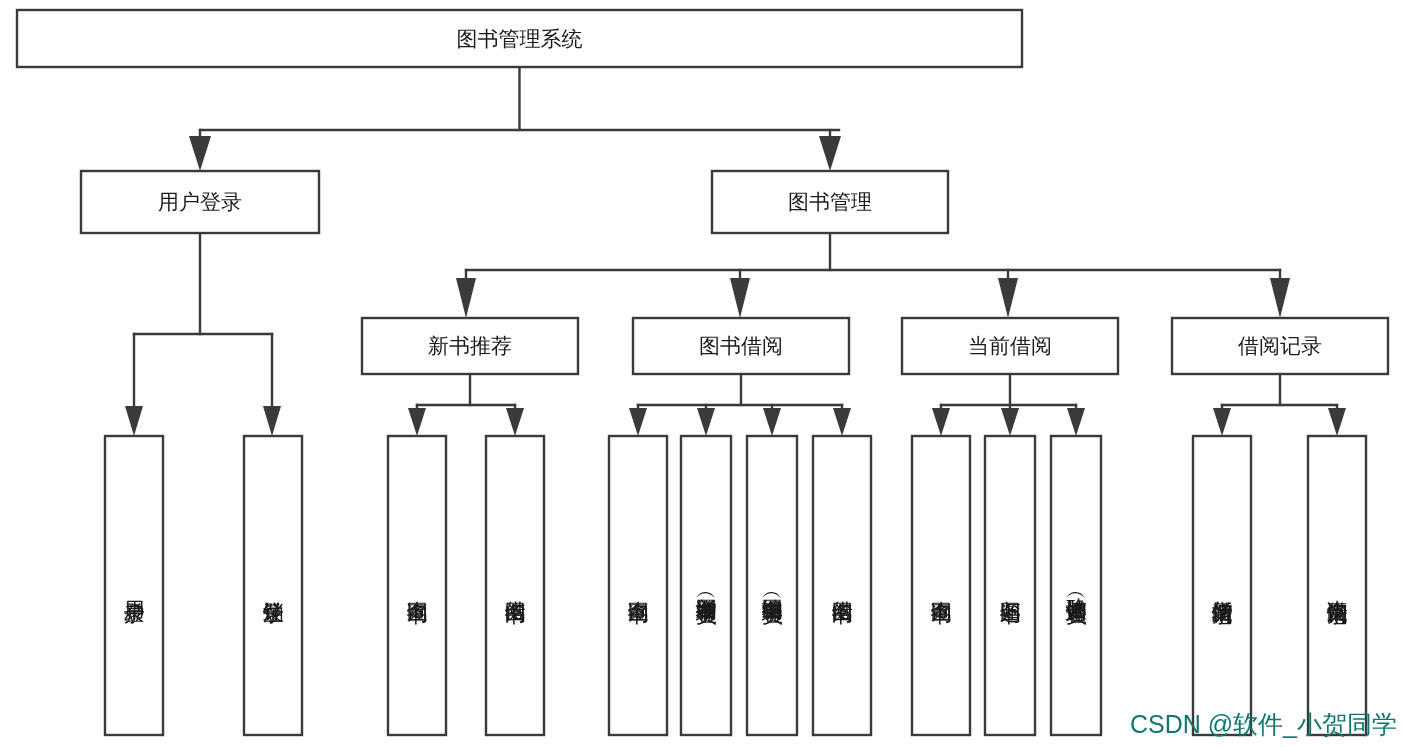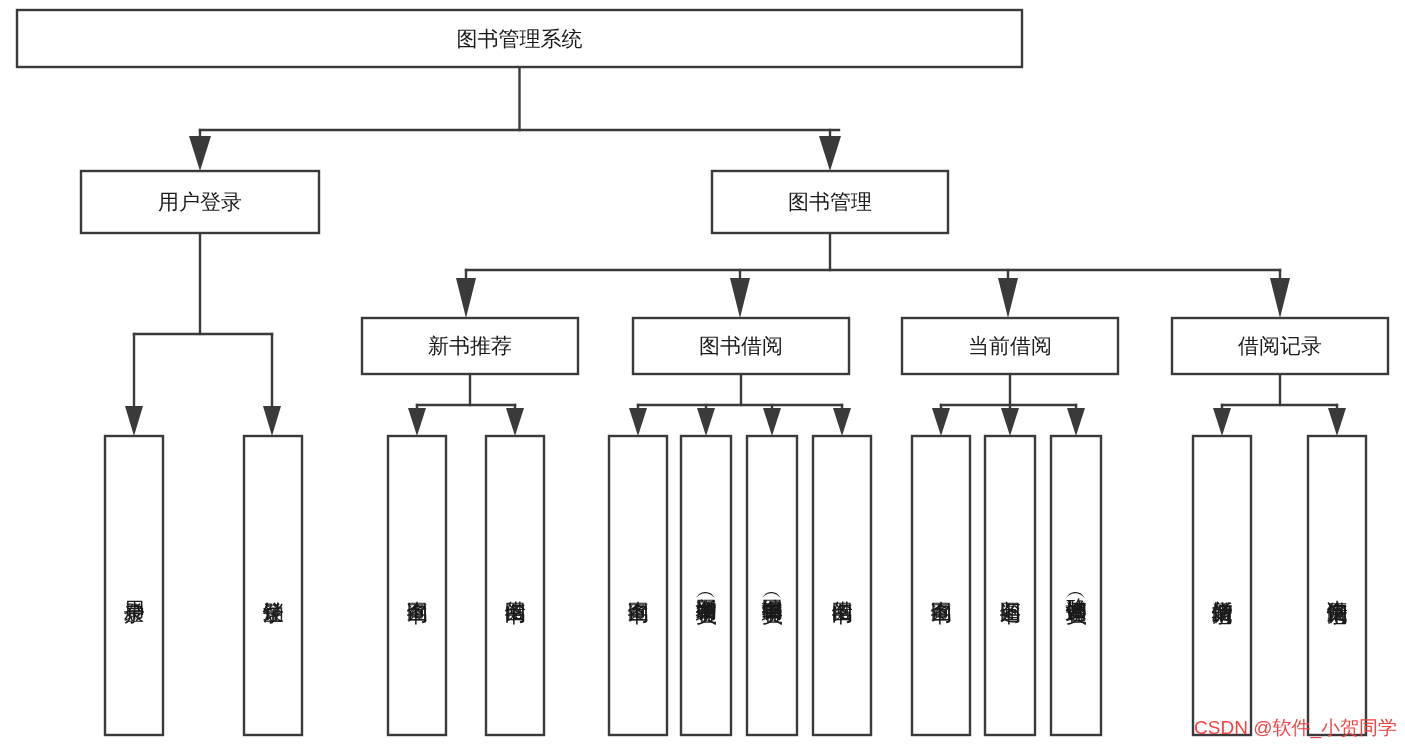--- a/index.html
+++ b/index.html
@@ -61,22 +61,22 @@
     white-space: nowrap;
     letter-spacing: 1px;
     pointer-events: none;
     user-select: none;
   }
   .watermark {
     position: absolute;
     right: 8px;
     bottom: 6px;
     font-family: "Liberation Sans", sans-serif;
-    font-size: 19px;
-    color: #ef4444;
+    font-size: 25px;
+    color: #0f766e;
     white-space: nowrap;
     user-select: none;
   }
 </style>
 </head>
 <body>
 
 <div id="diagram-root">
 
   <svg id="tree-svg" viewBox="0 0 1405 747">

